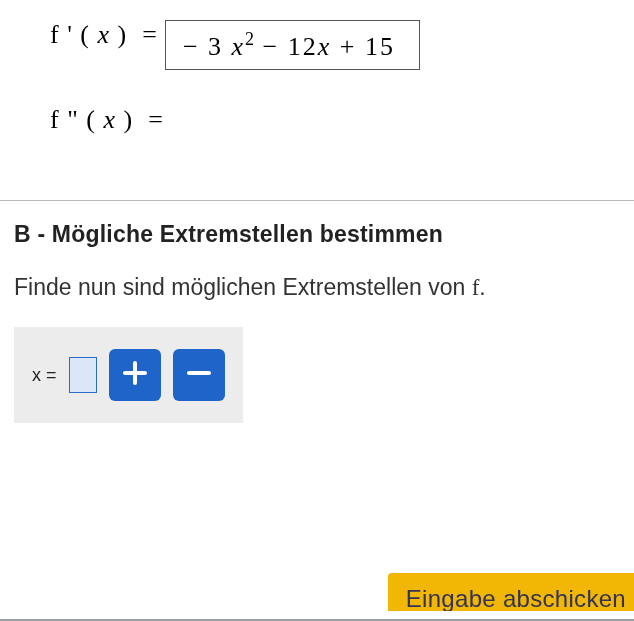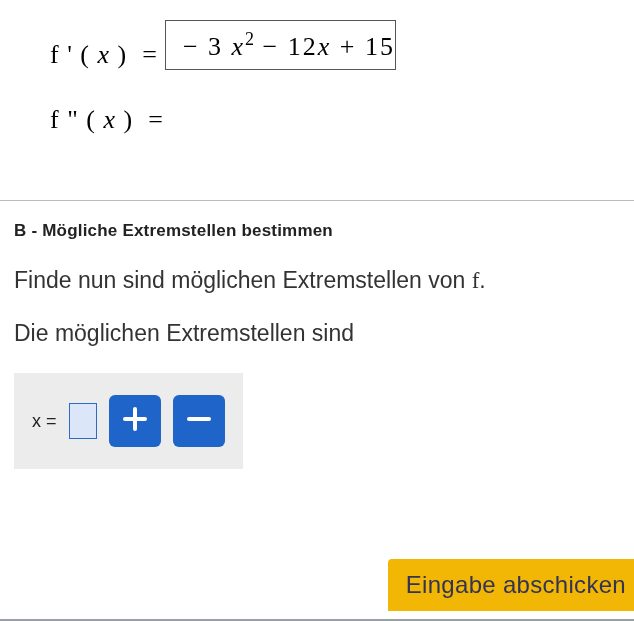--- a/index.html
+++ b/index.html
@@ -10,34 +10,34 @@
     background: #ffffff;
     font-family: Arial, Helvetica, sans-serif;
     overflow: hidden;
     position: relative;
   }
   .top-section {
     padding: 20px 40px 30px 50px;
   }
   .eq-row {
     display: flex;
-    align-items: flex-end;
+    align-items: flex-start;
     margin-bottom: 35px;
     font-family: "Times New Roman", serif;
     font-size: 26px;
     color: #000;
   }
   .eq-label {
     font-family: "Times New Roman", serif;
     letter-spacing: 1px;
     white-space: pre;
   }
   .eq-box {
     border: 1px solid #555;
-    padding: 6px 0 4px 8px;
+    padding: 6px 24px 4px 8px;
     font-family: "Times New Roman", serif;
     font-size: 26px;
     letter-spacing: 2px;
     white-space: pre;
     line-height: 1.4;
   }
   .sup {
     font-size: 18px;
     vertical-align: super;
     letter-spacing: 0;
@@ -45,21 +45,21 @@
   hr.divider {
     border: none;
     border-top: 1px solid #bbb;
     margin: 0;
   }
   .section-b {
     padding: 20px 14px 0 14px;
   }
   .heading {
     font-weight: bold;
-    font-size: 17px;
+    font-size: 23px;
     letter-spacing: 0.2px;
     margin-bottom: 26px;
     color: #222;
   }
   .para {
     font-size: 23px;
     color: #333;
     margin-bottom: 26px;
   }
   .para .serif {
@@ -103,21 +103,21 @@
     stroke-width: 4;
     stroke-linecap: round;
   }
   .submit-btn {
     position: absolute;
     right: 0;
     bottom: 2px;
     background: #f2b705;
     color: #335;
     font-size: 24px;
-    padding: 12px 8px 20px 18px;
+    padding: 12px 8px 6px 18px;
     border-top-left-radius: 4px;
     cursor: pointer;
     user-select: none;
     letter-spacing: 0.3px;
     clip-path: inset(0 0 8px 0);
   }
   .bottom-line {
     position: absolute;
     left: 0;
     bottom: 0;
@@ -145,21 +145,20 @@
 <hr class="divider">
 
 <div class="section-b">
 
   <div class="heading">B - Mögliche Extremstellen bestimmen</div>
 
   <div class="para">
     <span>Finde nun sind möglichen Extremstellen von </span><span class="serif">f</span><span>.</span>
   </div>
 
-  <div class="para">Die möglichen Extremstellen sind</div>
 
   <div class="input-block">
     <span class="xeq">x =</span>
     <input class="ans-input" type="text" value="" style="">
     <div class="sq-btn">
       <span>
         <svg width="28" height="28" viewBox="0 0 28 28">
           <line x1="14" y1="4" x2="14" y2="24"></line>
           <line x1="4" y1="14" x2="24" y2="14"></line>
         </svg>

